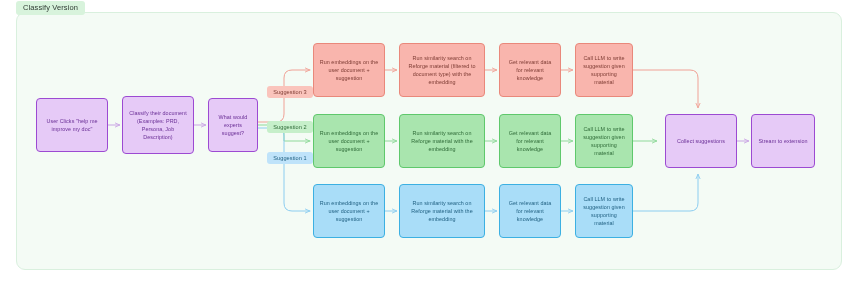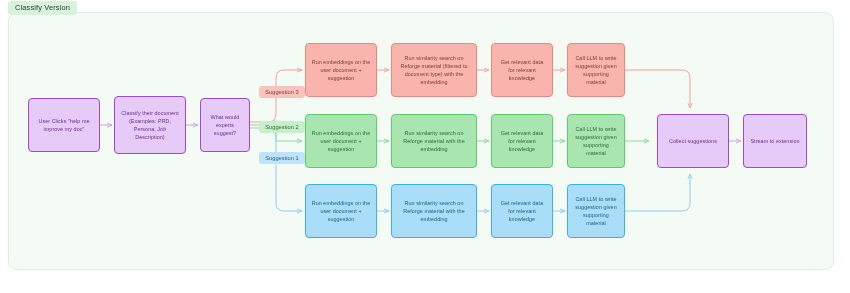--- a/index.html
+++ b/index.html
@@ -11,20 +11,21 @@
     width: 850px;
     height: 293px;
     overflow: hidden;
     font-family: "Liberation Sans", sans-serif;
   }
 
   #app {
     position: relative;
     width: 722px;
     height: 293px;
+    margin-left: 8px;
   }
 
   
   .title-tab {
     position: absolute;
     left: 8px;
     top: 1px;
     padding: 2px 7px 3px 7px;
     background: #d8f3dc;
     border-radius: 3px;

